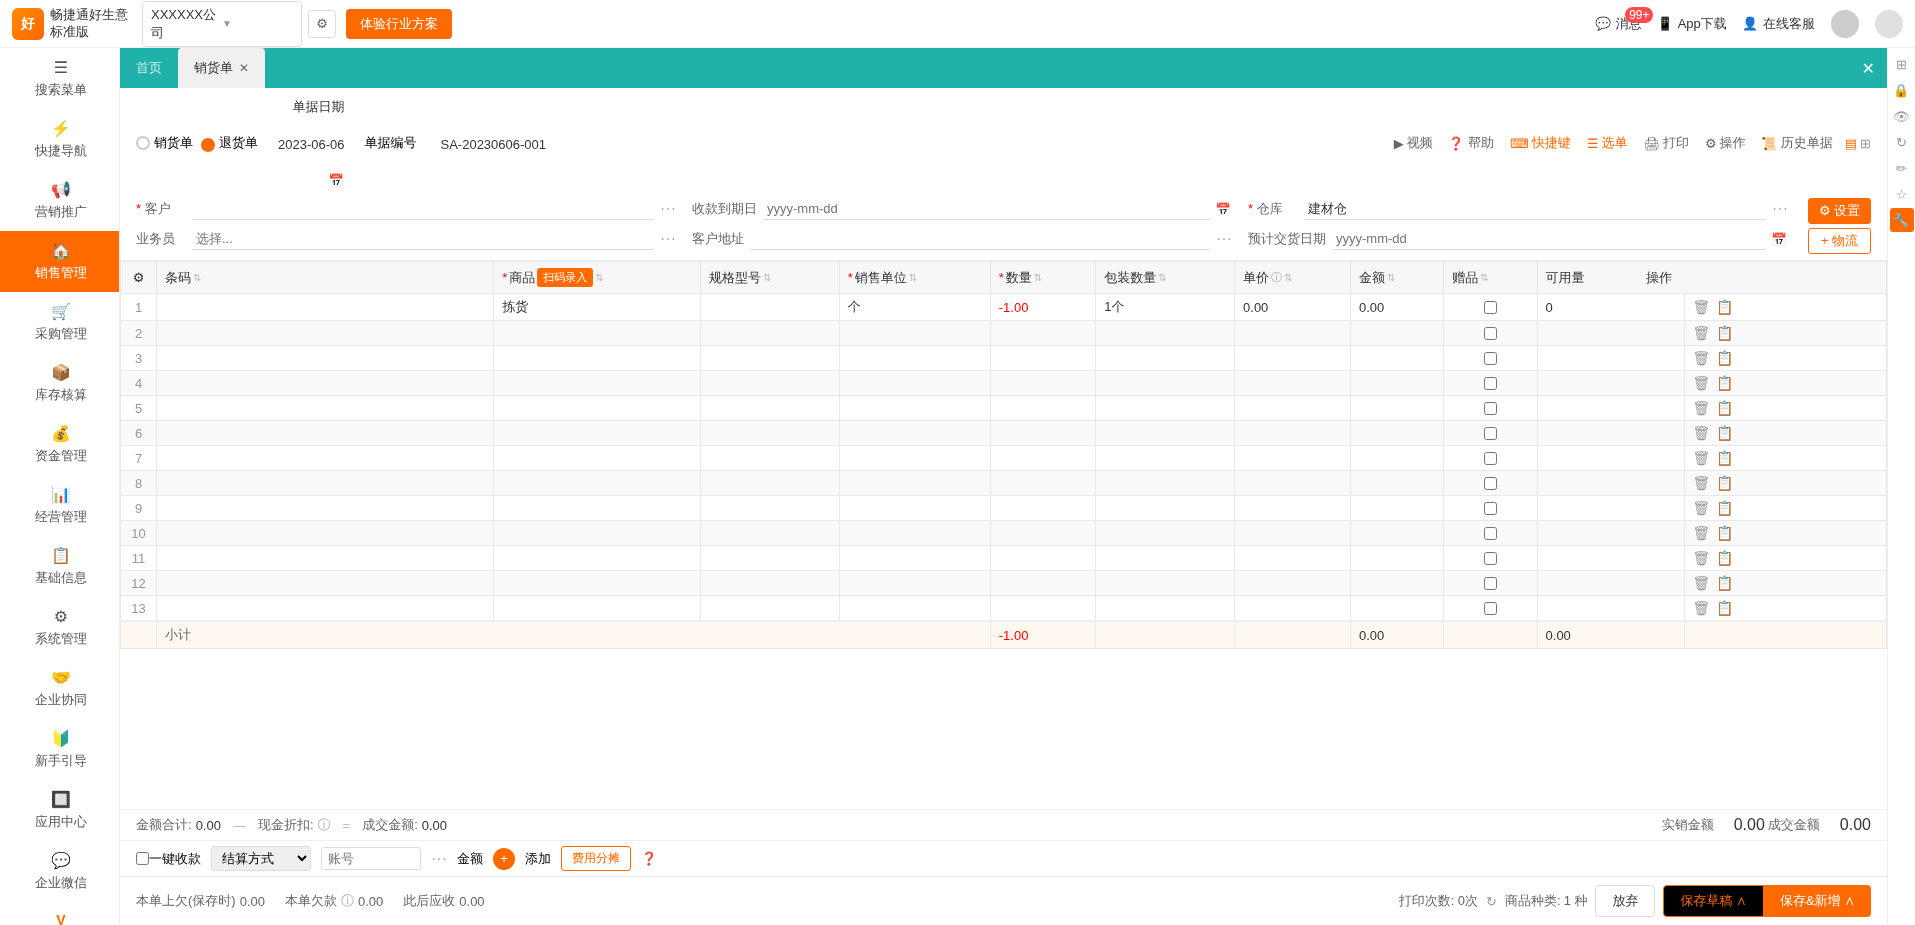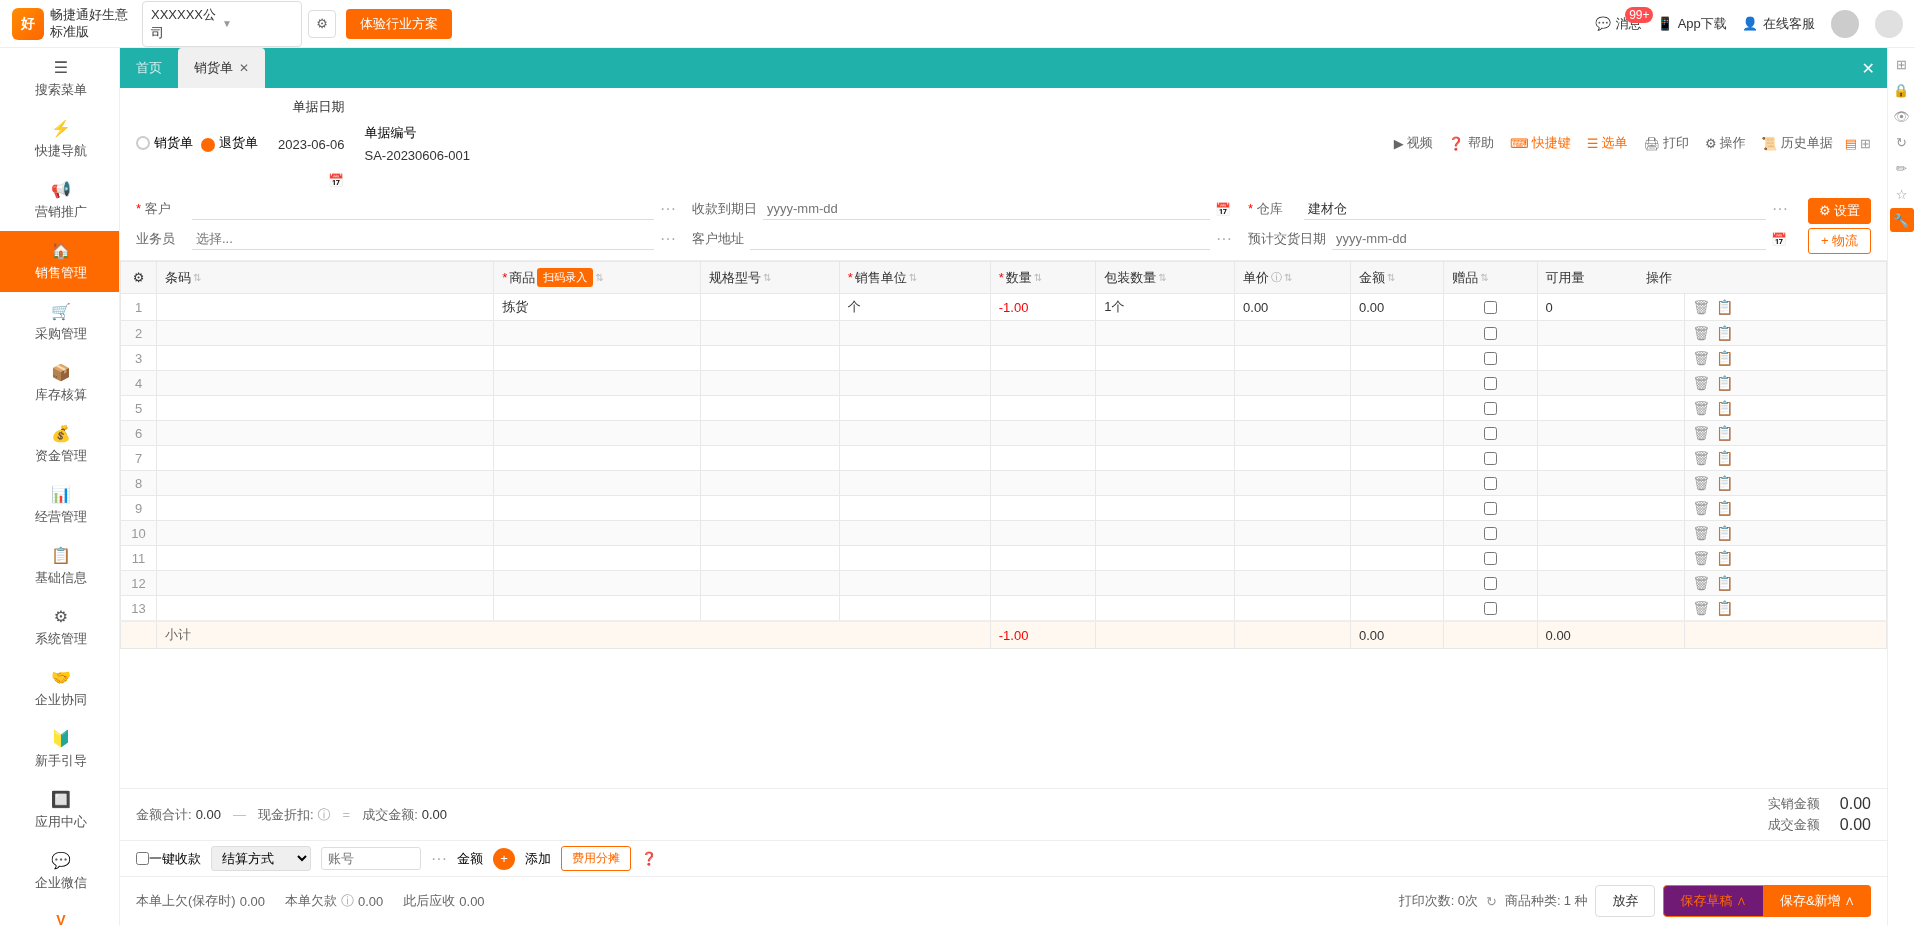--- a/index.html
+++ b/index.html
@@ -129,21 +129,21 @@
     .radio-item { display: flex; align-items: center; gap: 4px; cursor: pointer; }
     .radio-circle {
       width: 14px; height: 14px; border-radius: 50%;
       border: 2px solid #ccc;
     }
     .radio-circle.checked { border-color: #ff6a00; background: #ff6a00; }
     .radio-circle.unchecked { border-color: #ccc; }
 
     .date-info { display: flex; align-items: flex-end; gap: 21px; color: #333; flex-direction: column; }
     .date-value { color: #333; font-weight: 500; }
-    .doc-num { display: flex; align-items: flex-start; gap: 6px; flex-direction: column; }
+    .doc-num { display: flex; align-items: flex-end; gap: 24px; }
 
     .toolbar-right {
       margin-left: auto;
       display: flex; align-items: center; gap: 8px;
     }
     .toolbar-btn {
       display: flex; align-items: center; gap: 3px;
       color: #666; cursor: pointer; font-size: 12px;
       padding: 2px 4px;
     }
@@ -264,21 +264,21 @@
       padding: 8px 16px;
       display: flex; align-items: center; gap: 20px;
     }
     .footer-item { display: flex; align-items: center; gap: 4px; color: #666; font-size: 12px; }
     .footer-right { margin-left: auto; display: flex; align-items: center; gap: 8px; }
     .abandon-btn {
       border: 1px solid #ddd; background: white;
       padding: 6px 16px; border-radius: 4px; cursor: pointer; color: #333;
     }
     .save-draft-btn {
-      border: 1px solid #ff6a00; background: #701a75;
+      border: 1px solid #ff6a00; background: #000000;
       color: #ff6a00; padding: 6px 16px; border-radius: 4px 0 0 4px;
       cursor: pointer;
     }
     .save-new-btn {
       background: #ff6a00; color: white;
       border: none; padding: 6px 16px; border-radius: 0 4px 4px 0;
       cursor: pointer;
     }
     .btn-group { display: flex; }
 
@@ -937,21 +937,21 @@
         <div class="summary-item">
           <span class="summary-label">现金折扣:</span>
           <span style="color:#aaa;cursor:pointer;">ⓘ</span>
         </div>
         <span class="summary-sep">=</span>
         <div class="summary-item">
           <span class="summary-label">成交金额:</span>
           <span>0.00</span>
         </div>
 
-        <div style="margin-left:auto;display:flex;flex-direction:column;align-items:flex-end;gap:3px;justify-content:flex-end;">
+        <div style="margin-left:auto;display:flex;flex-direction:row;align-items:flex-end;gap:3px;justify-content:flex-end;">
           <div class="amount-row">
             <span class="amount-label">实销金额</span>
             <span style="font-size:16px;color:#333;font-weight:500;">0.00</span>
           </div>
           <div class="amount-row">
             <span class="amount-label">成交金额</span>
             <span style="font-size:16px;color:#333;font-weight:500;">0.00</span>
           </div>
         </div>
       </div>

